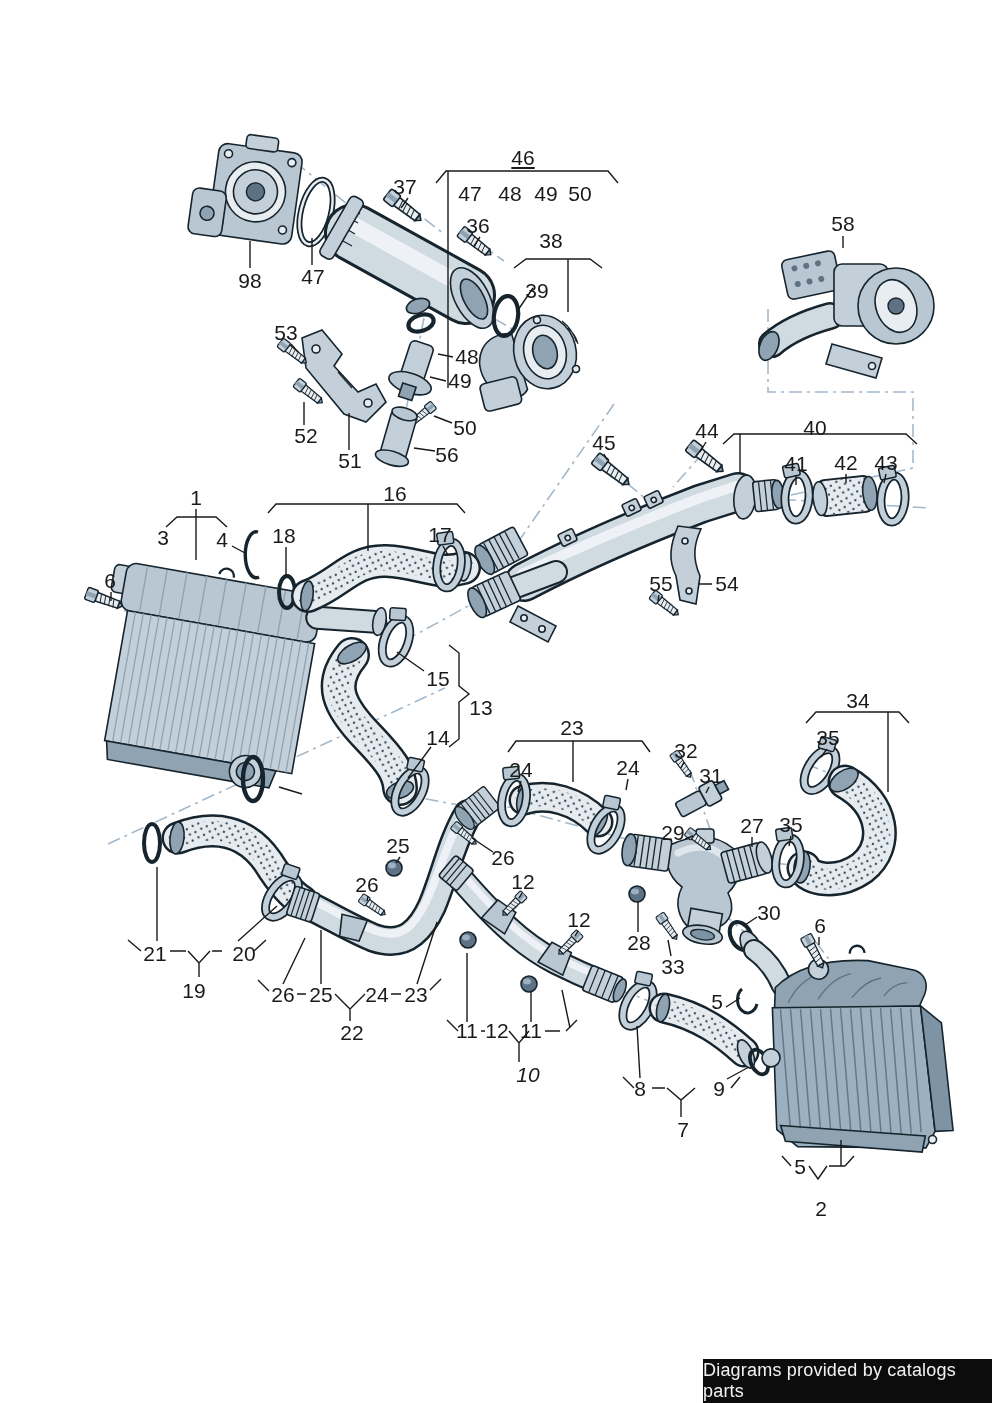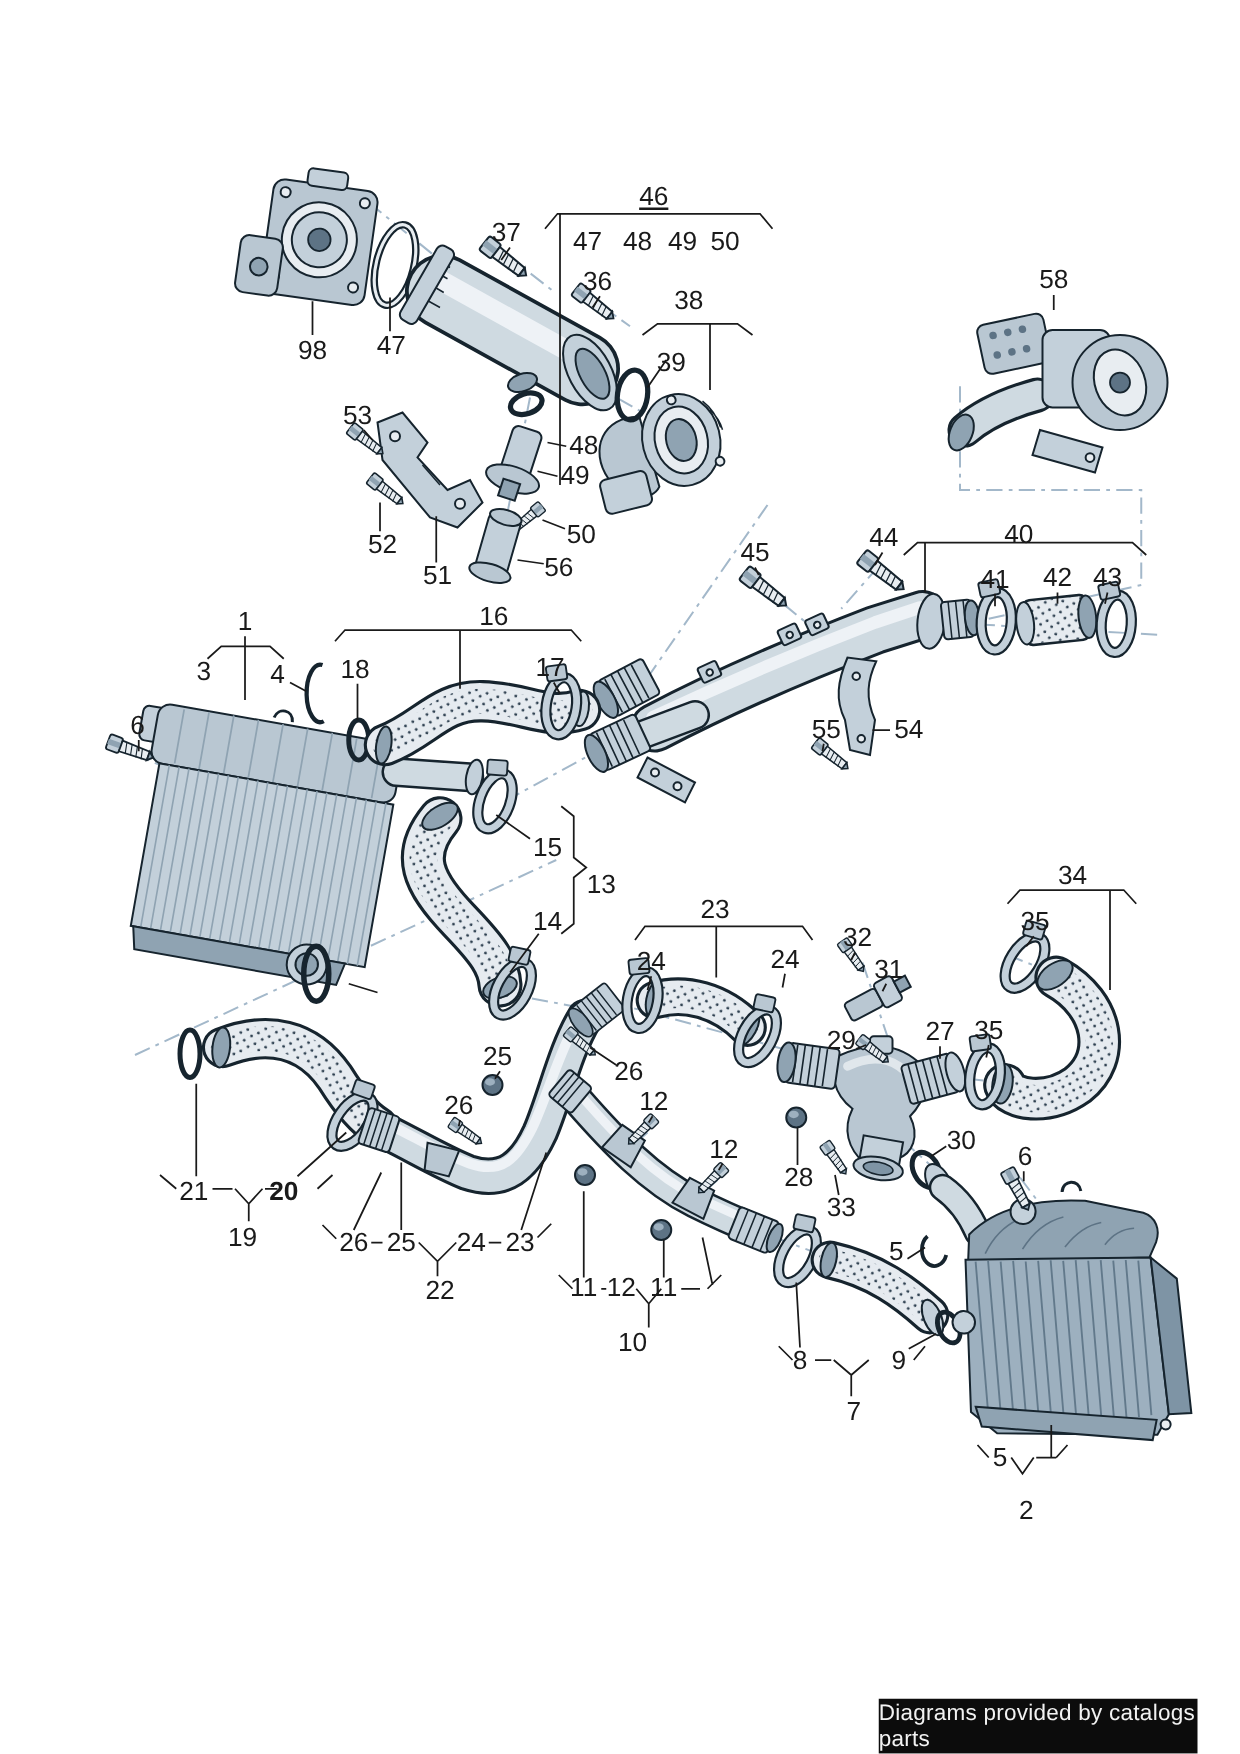--- a/index.html
+++ b/index.html
@@ -1,21 +1,21 @@
 <!DOCTYPE html>
 <html><head>
 <meta charset="utf-8">
 <style>
   html,body{margin:0;padding:0;background:#fff;}
   #stage{position:relative;width:992px;height:1403px;background:#ffffff;overflow:hidden;
          font-family:"Liberation Sans",sans-serif;}
   #diagram-svg{position:absolute;left:0;top:0;}
   .part-label{position:absolute;transform:translate(-50%,-50%);
       font:400 21px "Liberation Sans",sans-serif;color:#1a1a1a;white-space:nowrap;}
-  #footer-bar{position:absolute;left:703px;top:1359px;width:255px;height:44px;
+  #footer-bar{position:absolute;left:703px;top:1359px;width:289px;height:44px;
       background:#0c0c0c;color:#f2f2f2;display:flex;align-items:center;justify-content:center;
       font:400 18px "Liberation Sans",sans-serif;letter-spacing:.2px;}
   
   .co{stroke:#1a1a1a;stroke-width:1.4;fill:none;}
   .ax{stroke:#a3b8ca;stroke-width:1.6;fill:none;stroke-dasharray:13 5 3 5;}
   .p-out{fill:none;stroke:#16242e;stroke-linecap:round;}
   .p-in{fill:none;stroke:#cfdae1;stroke-linecap:round;}
   .p-hi{fill:none;stroke:#eef2f6;stroke-linecap:round;}
   .h-out{fill:none;stroke:#16242e;stroke-linecap:round;}
   .h-in{fill:none;stroke:#e6ebf0;stroke-linecap:round;}
@@ -465,31 +465,31 @@
       <div class="part-label" style="left: 398px; top: 846px;">25</div>
       <div class="part-label" style="left: 503px; top: 858px;">26</div>
       <div class="part-label" style="left: 367px; top: 885px;">26</div>
       <div class="part-label" style="left: 523px; top: 882px;">12</div>
       <div class="part-label" style="left: 579px; top: 920px;">12</div>
       <div class="part-label" style="left: 639px; top: 943px;">28</div>
       <div class="part-label" style="left: 673px; top: 967px;">33</div>
       <div class="part-label" style="left: 769px; top: 913px;">30</div>
       <div class="part-label" style="left: 820px; top: 926px;">6</div>
       <div class="part-label" style="left: 155px; top: 954px;">21</div>
-      <div class="part-label" style="left: 227px; top: 954px; font-weight: bold;">20</div>
+      <div class="part-label" style="left: 244px; top: 954px;">20</div>
       <div class="part-label" style="left: 194px; top: 991px;">19</div>
       <div class="part-label" style="left: 283px; top: 995px;">26</div>
       <div class="part-label" style="left: 321px; top: 995px;">25</div>
       <div class="part-label" style="left: 377px; top: 995px;">24</div>
       <div class="part-label" style="left: 416px; top: 995px;">23</div>
       <div class="part-label" style="left: 352px; top: 1033px;">22</div>
       <div class="part-label" style="left: 467px; top: 1031px;">11</div>
       <div class="part-label" style="left: 497px; top: 1031px;">12</div>
       <div class="part-label" style="left: 531px; top: 1031px;">11</div>
-      <div class="part-label" style="left: 506px; top: 1075px;">10</div>
+      <div class="part-label" style="left: 528px; top: 1075px; font-style: italic;">10</div>
       <div class="part-label" style="left: 717px; top: 1002px;">5</div>
       <div class="part-label" style="left: 640px; top: 1089px;">8</div>
       <div class="part-label" style="left: 719px; top: 1089px;">9</div>
       <div class="part-label" style="left: 683px; top: 1130px;">7</div>
       <div class="part-label" style="left: 800px; top: 1167px;">5</div>
       <div class="part-label" style="left: 821px; top: 1209px;">2</div>
     </div>
 
 <div id="footer-bar">
   <span>Diagrams provided by catalogs parts</span>

